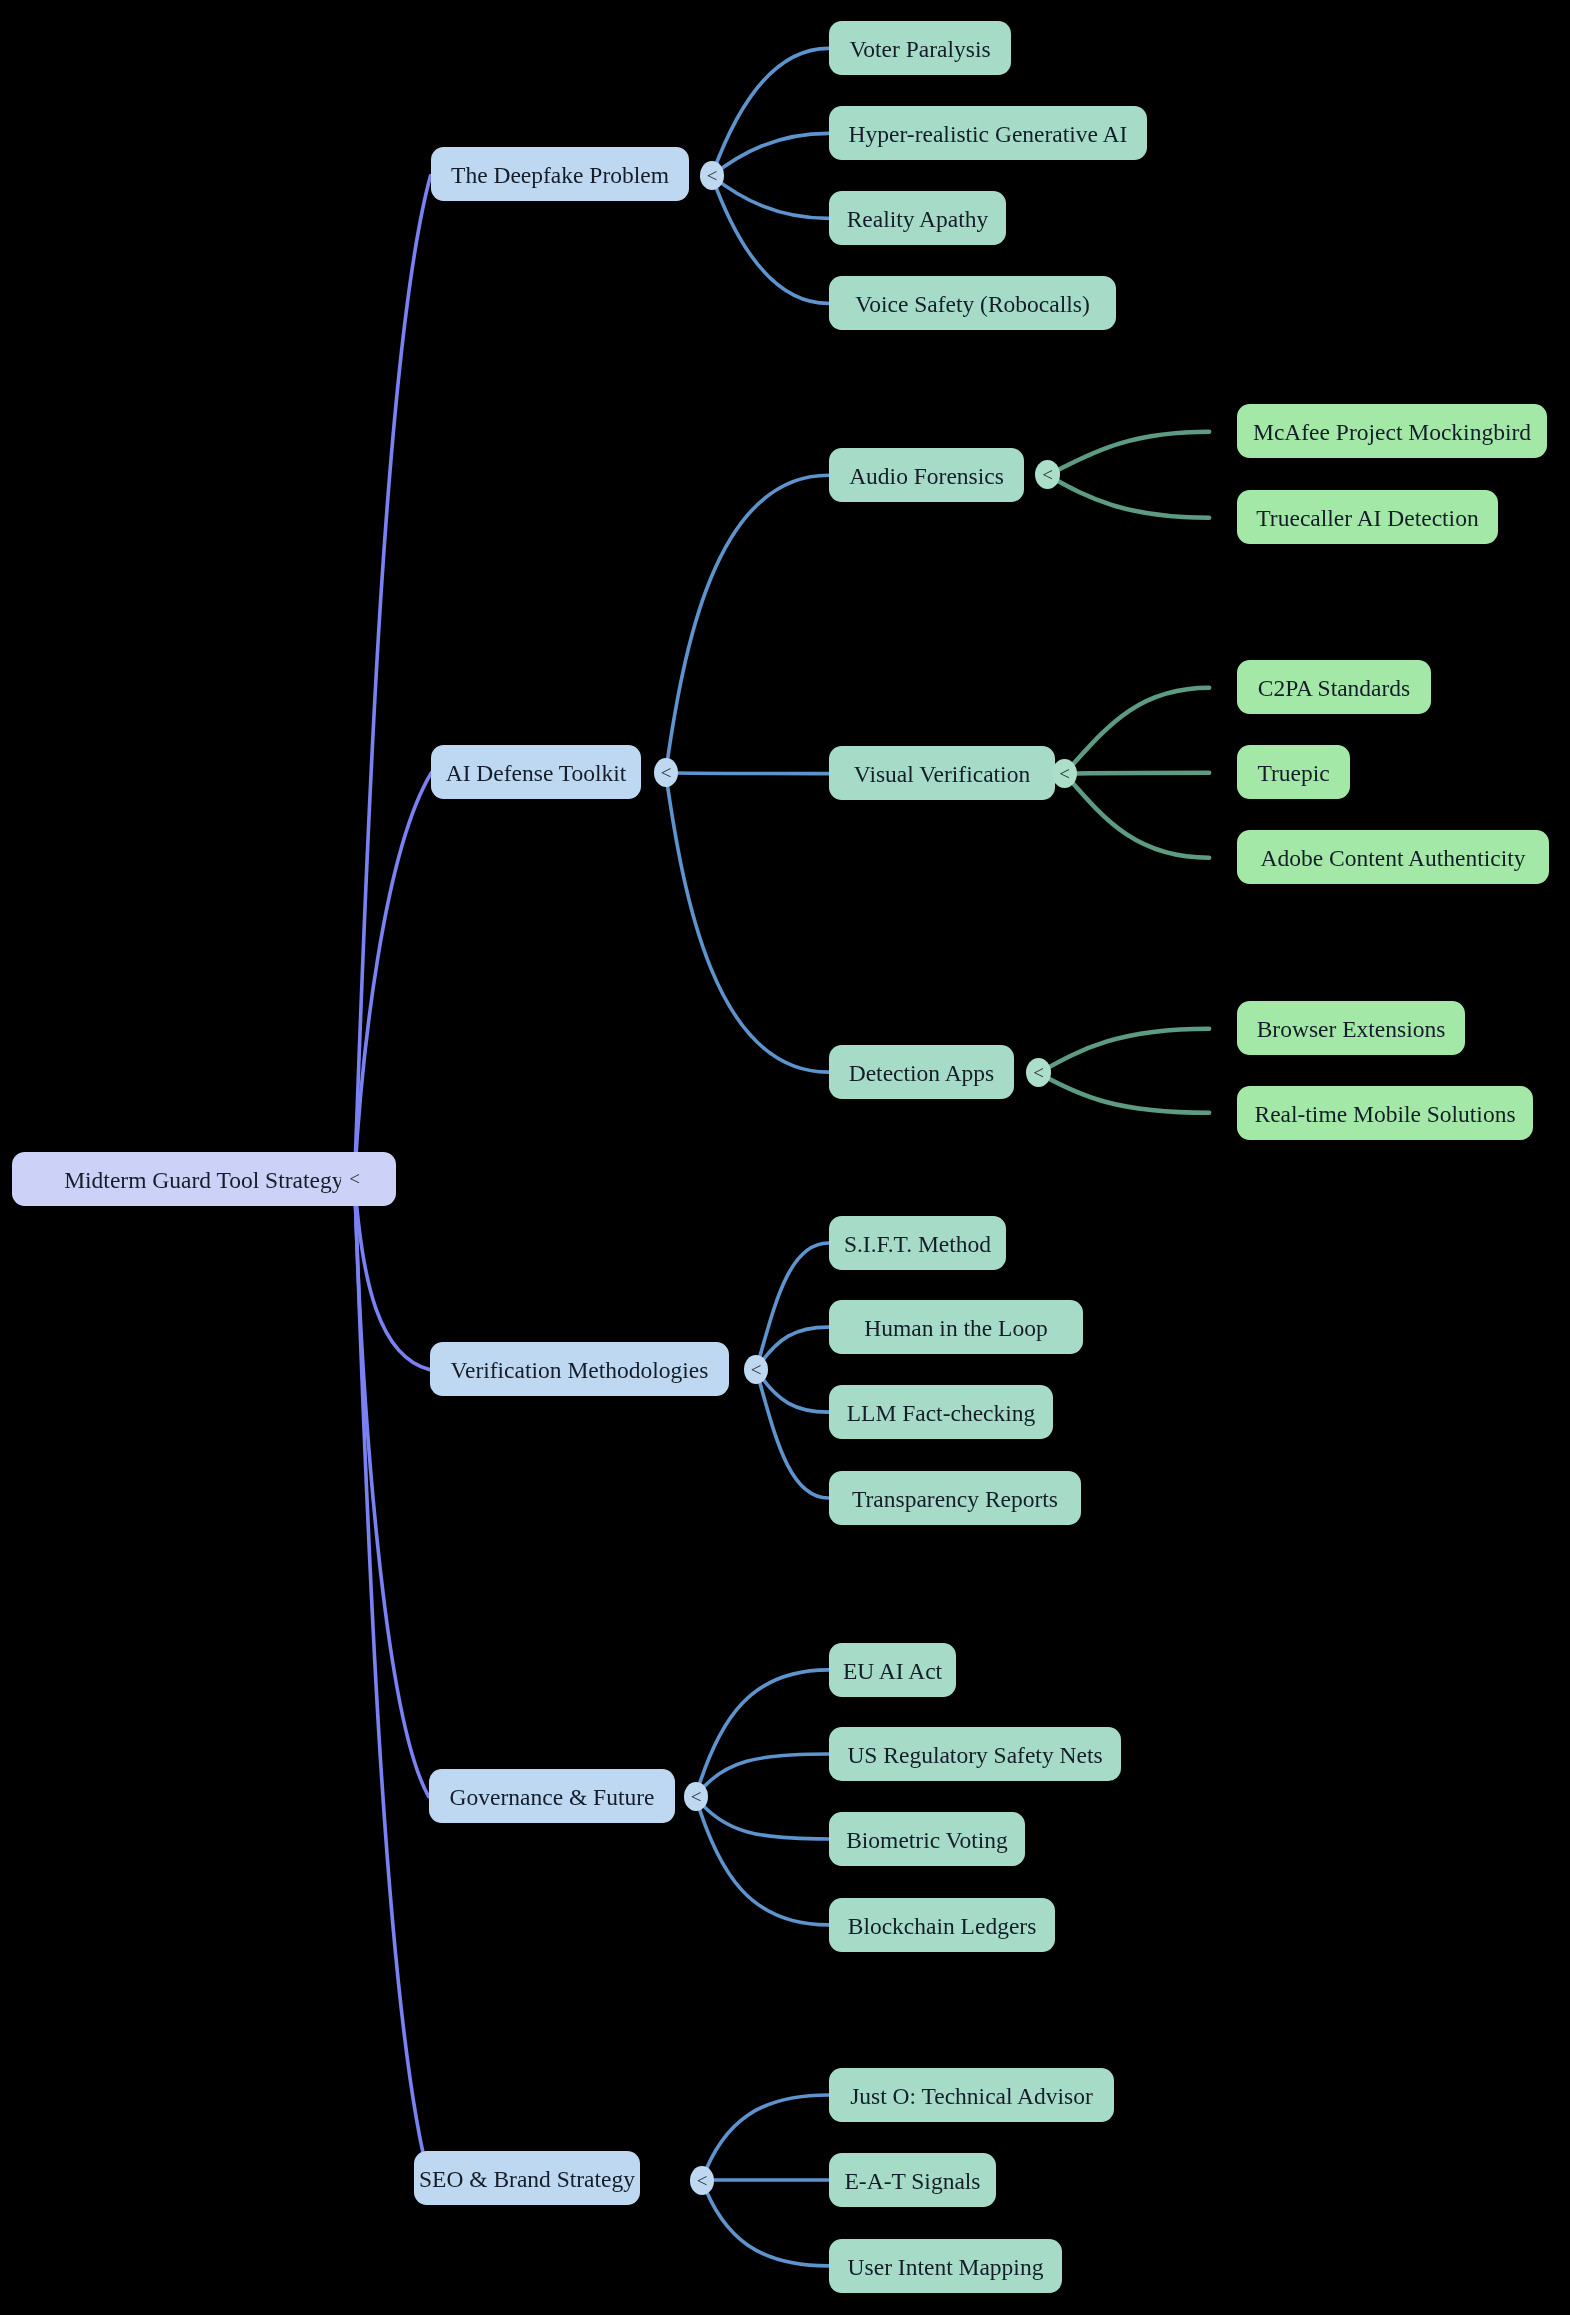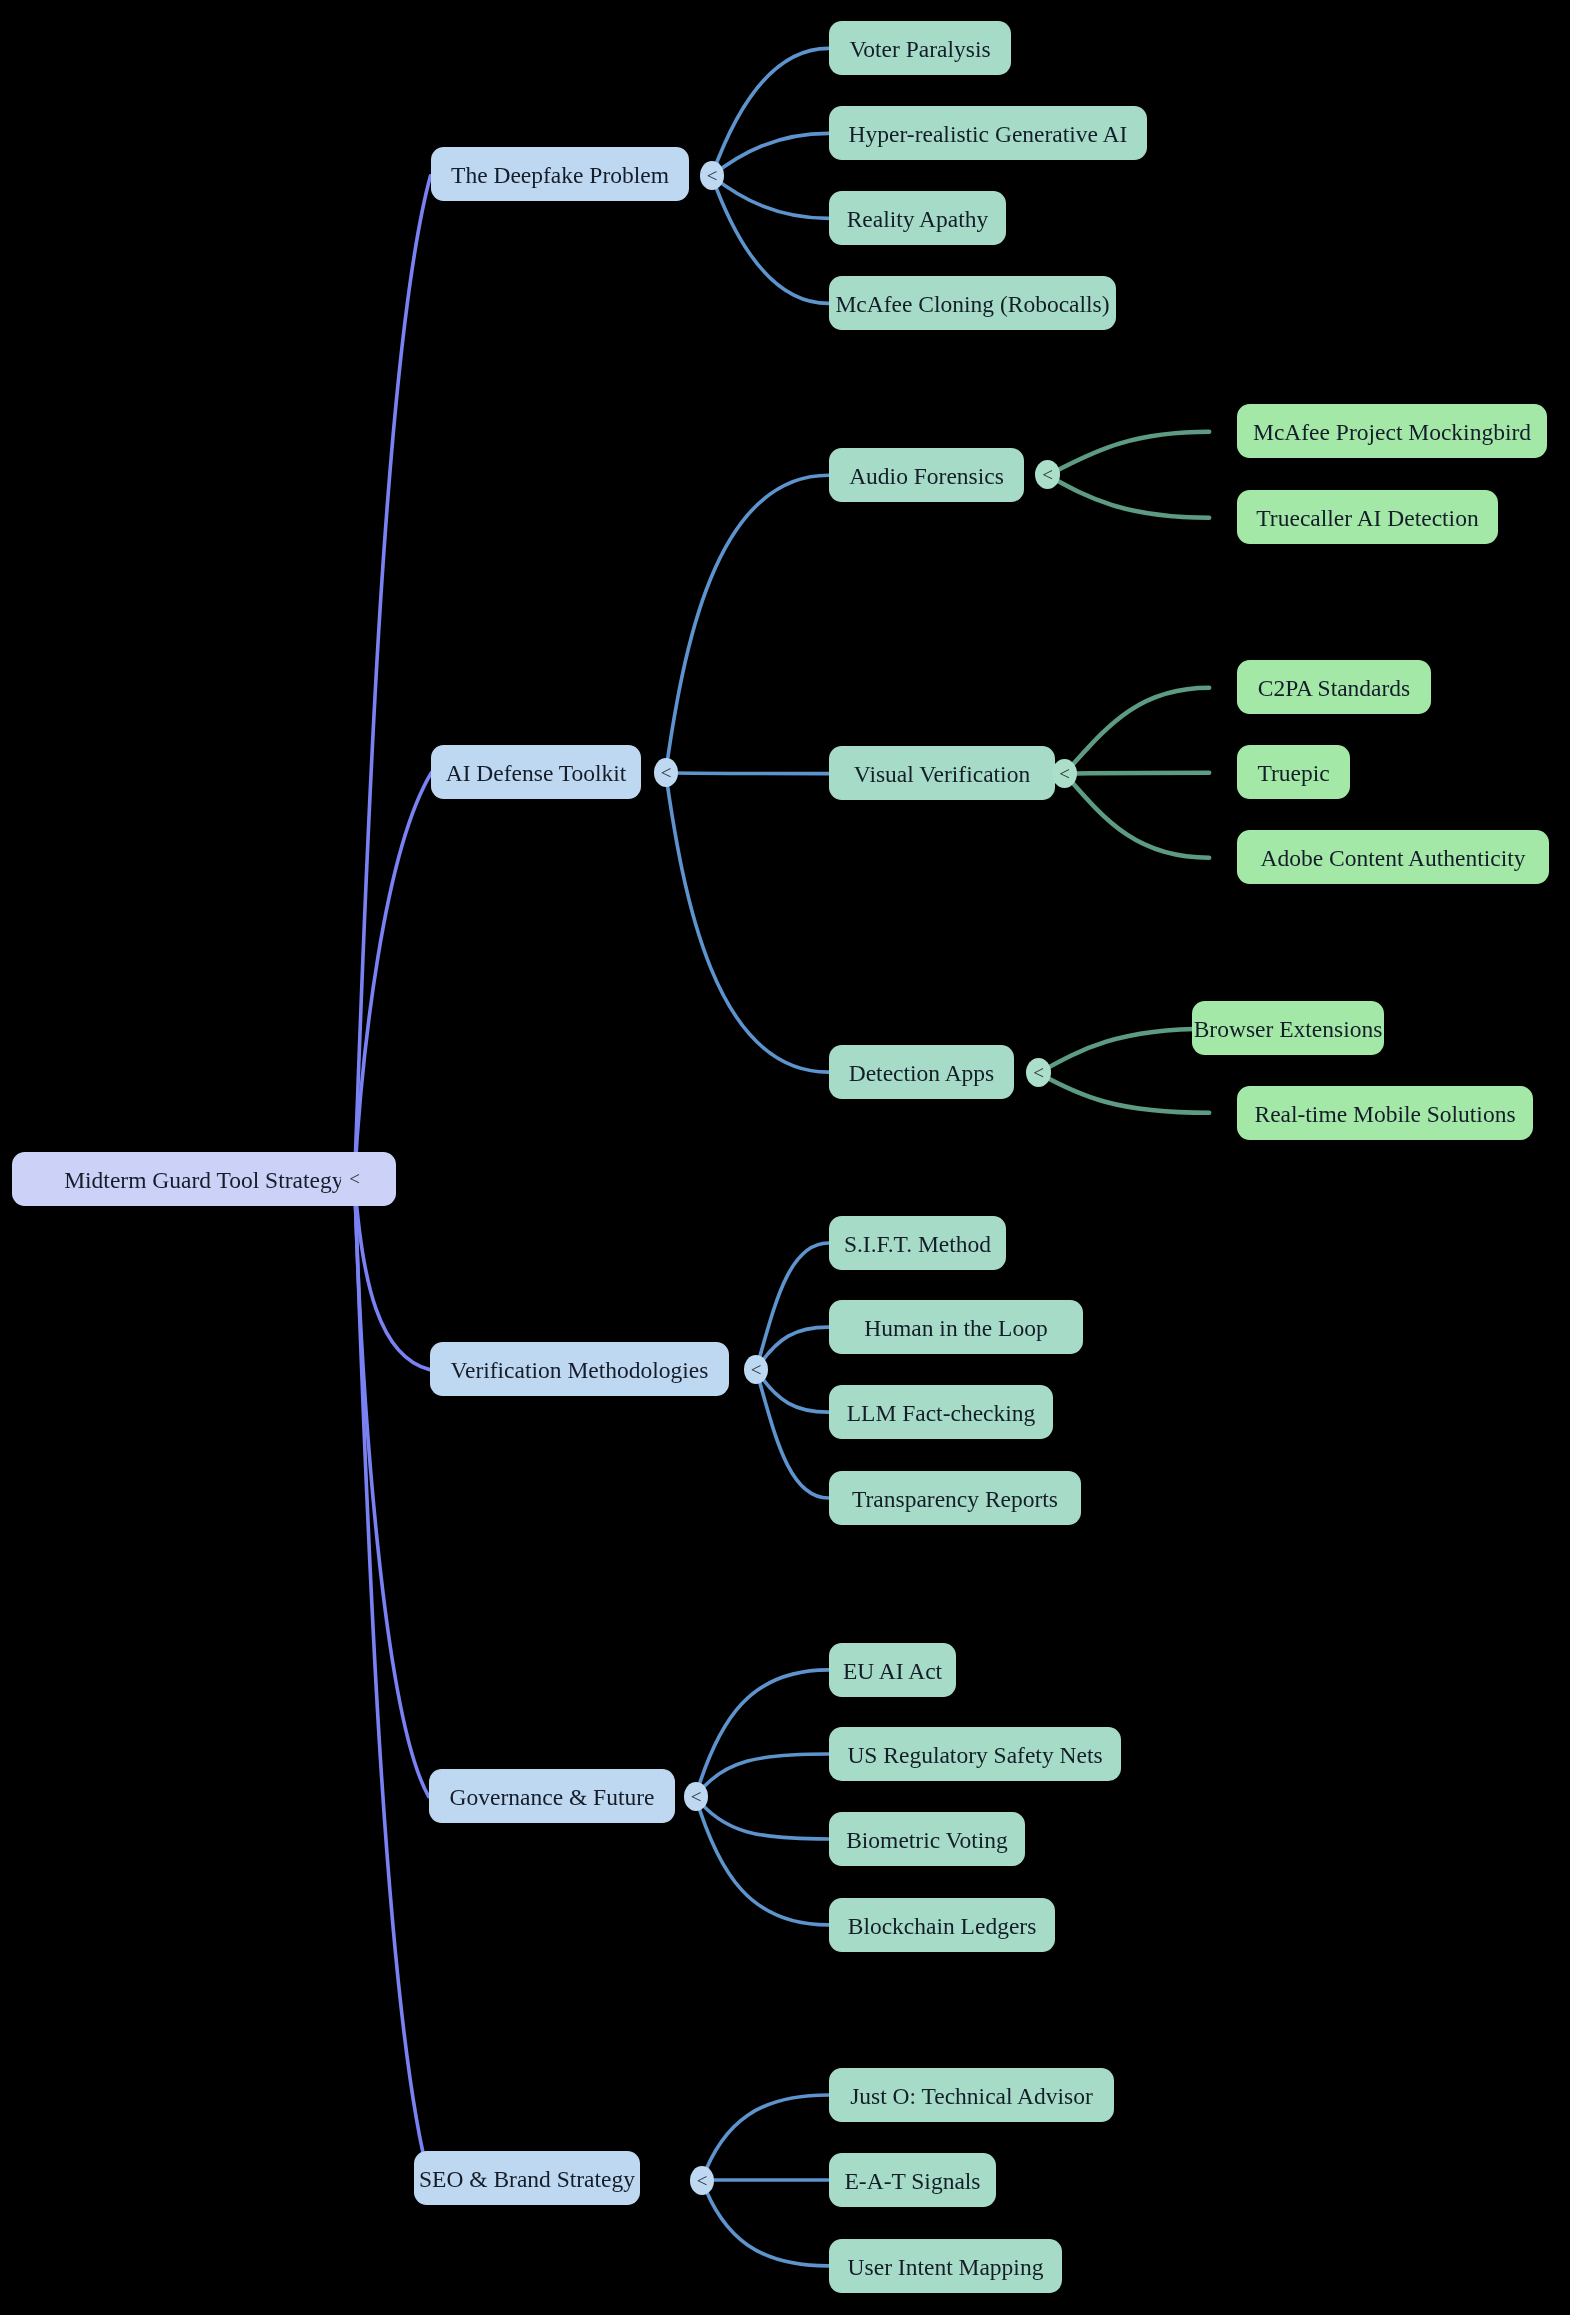--- a/index.html
+++ b/index.html
@@ -108,37 +108,37 @@
 
   <div class="node n1" style="left:429px;top:1769px;width:246px">Governance &amp; Future</div>
   <div class="toggle t1" style="left:684px;top:1782px">&lt;</div>
 
   <div class="node n1" style="left:414px;top:2151px;width:226px">SEO &amp; Brand Strategy</div>
   <div class="toggle t1" style="left:690px;top:2166px">&lt;</div>
 
   <div class="node n2" style="left:829px;top:21px;width:182px">Voter Paralysis</div>
   <div class="node n2" style="left:829px;top:106px;width:318px">Hyper-realistic Generative AI</div>
   <div class="node n2" style="left:829px;top:191px;width:177px">Reality Apathy</div>
-  <div class="node n2" style="left:829px;top:276px;width:287px">McAfee Cloning (Robocalls)</div>
+  <div class="node n2" style="left:829px;top:276px;width:287px">Voice Safety (Robocalls)</div>
 
   <div class="node n2" style="left:829px;top:448px;width:195px">Audio Forensics</div>
   <div class="toggle t2" style="left:1035px;top:460px">&lt;</div>
 
   <div class="node n2" style="left:829px;top:746px;width:226px">Visual Verification</div>
   <div class="toggle t2" style="left:1052px;top:759px">&lt;</div>
 
   <div class="node n2" style="left:829px;top:1045px;width:185px">Detection Apps</div>
   <div class="toggle t2" style="left:1026px;top:1058px">&lt;</div>
 
   <div class="node n3" style="left:1209px;top:404px;width:310px">McAfee Project Mockingbird</div>
   <div class="node n3" style="left:1209px;top:490px;width:261px">Truecaller AI Detection</div>
   <div class="node n3" style="left:1209px;top:660px;width:194px">C2PA Standards</div>
   <div class="node n3" style="left:1209px;top:745px;width:113px">Truepic</div>
   <div class="node n3" style="left:1209px;top:830px;width:312px">Adobe Content Authenticity</div>
-  <div class="node n3" style="left:1164px;top:1001px;width:192px">Browser Extensions</div>
+  <div class="node n3" style="left:1209px;top:1001px;width:228px">Browser Extensions</div>
   <div class="node n3" style="left:1209px;top:1086px;width:296px">Real-time Mobile Solutions</div>
 
   <div class="node n2" style="left:829px;top:1216px;width:177px">S.I.F.T. Method</div>
   <div class="node n2" style="left:829px;top:1300px;width:254px">Human in the Loop</div>
   <div class="node n2" style="left:829px;top:1385px;width:224px">LLM Fact-checking</div>
   <div class="node n2" style="left:829px;top:1471px;width:252px">Transparency Reports</div>
 
   <div class="node n2" style="left:829px;top:1643px;width:127px">EU AI Act</div>
   <div class="node n2" style="left:829px;top:1727px;width:292px">US Regulatory Safety Nets</div>
   <div class="node n2" style="left:829px;top:1812px;width:196px">Biometric Voting</div>

